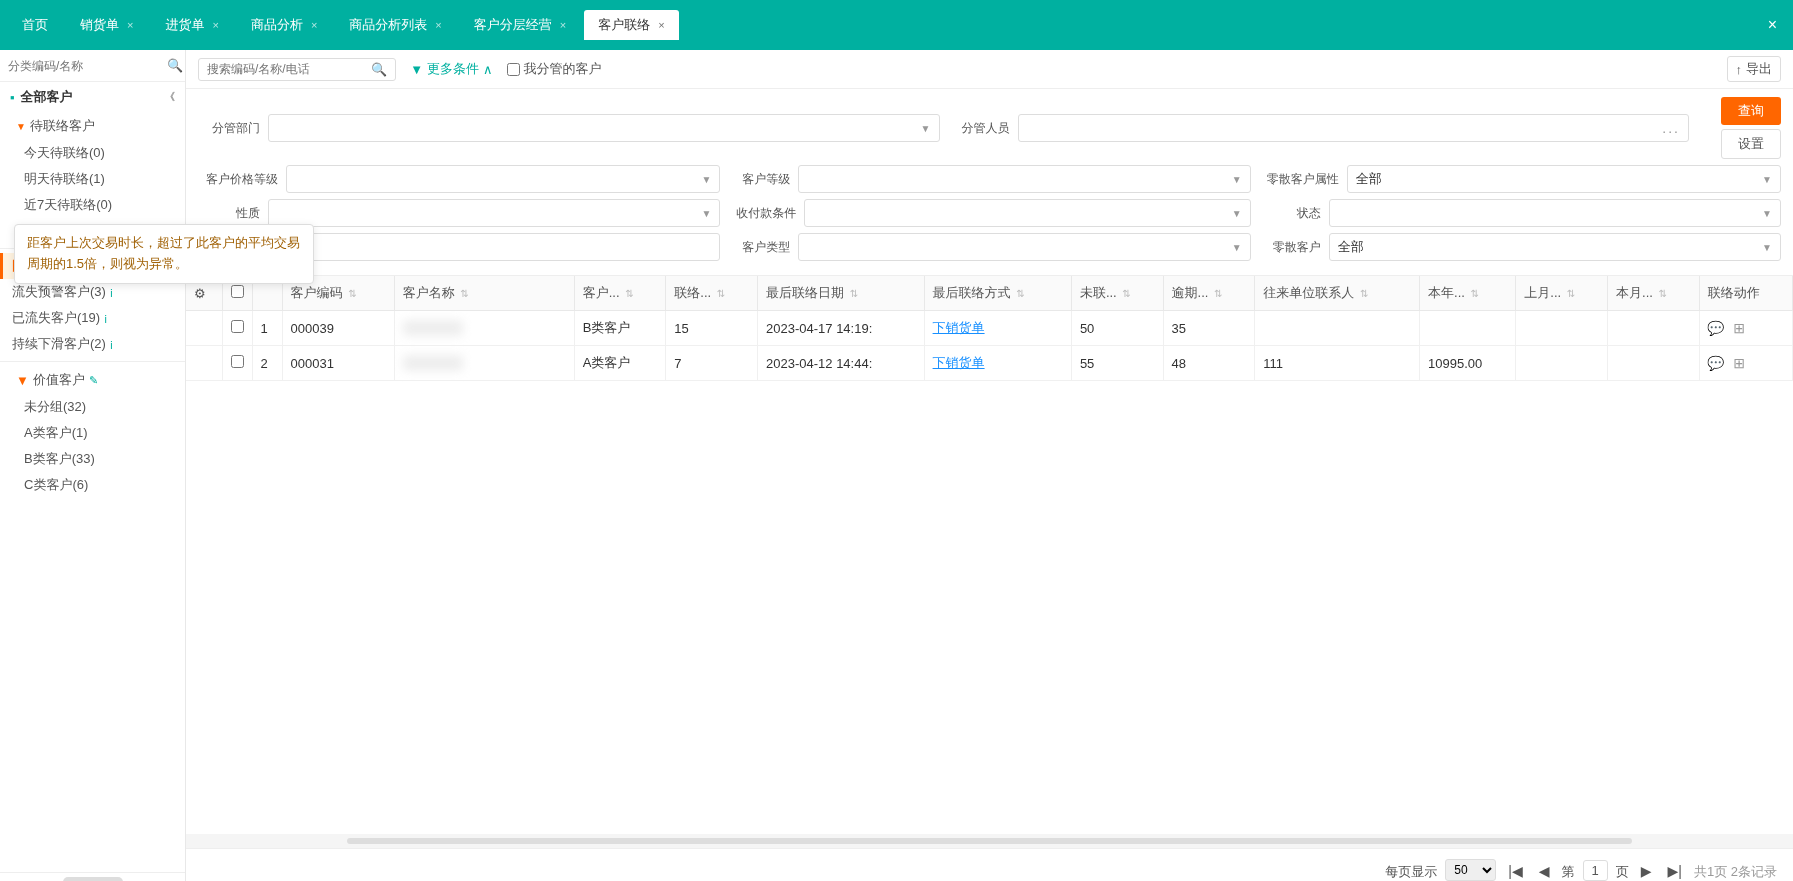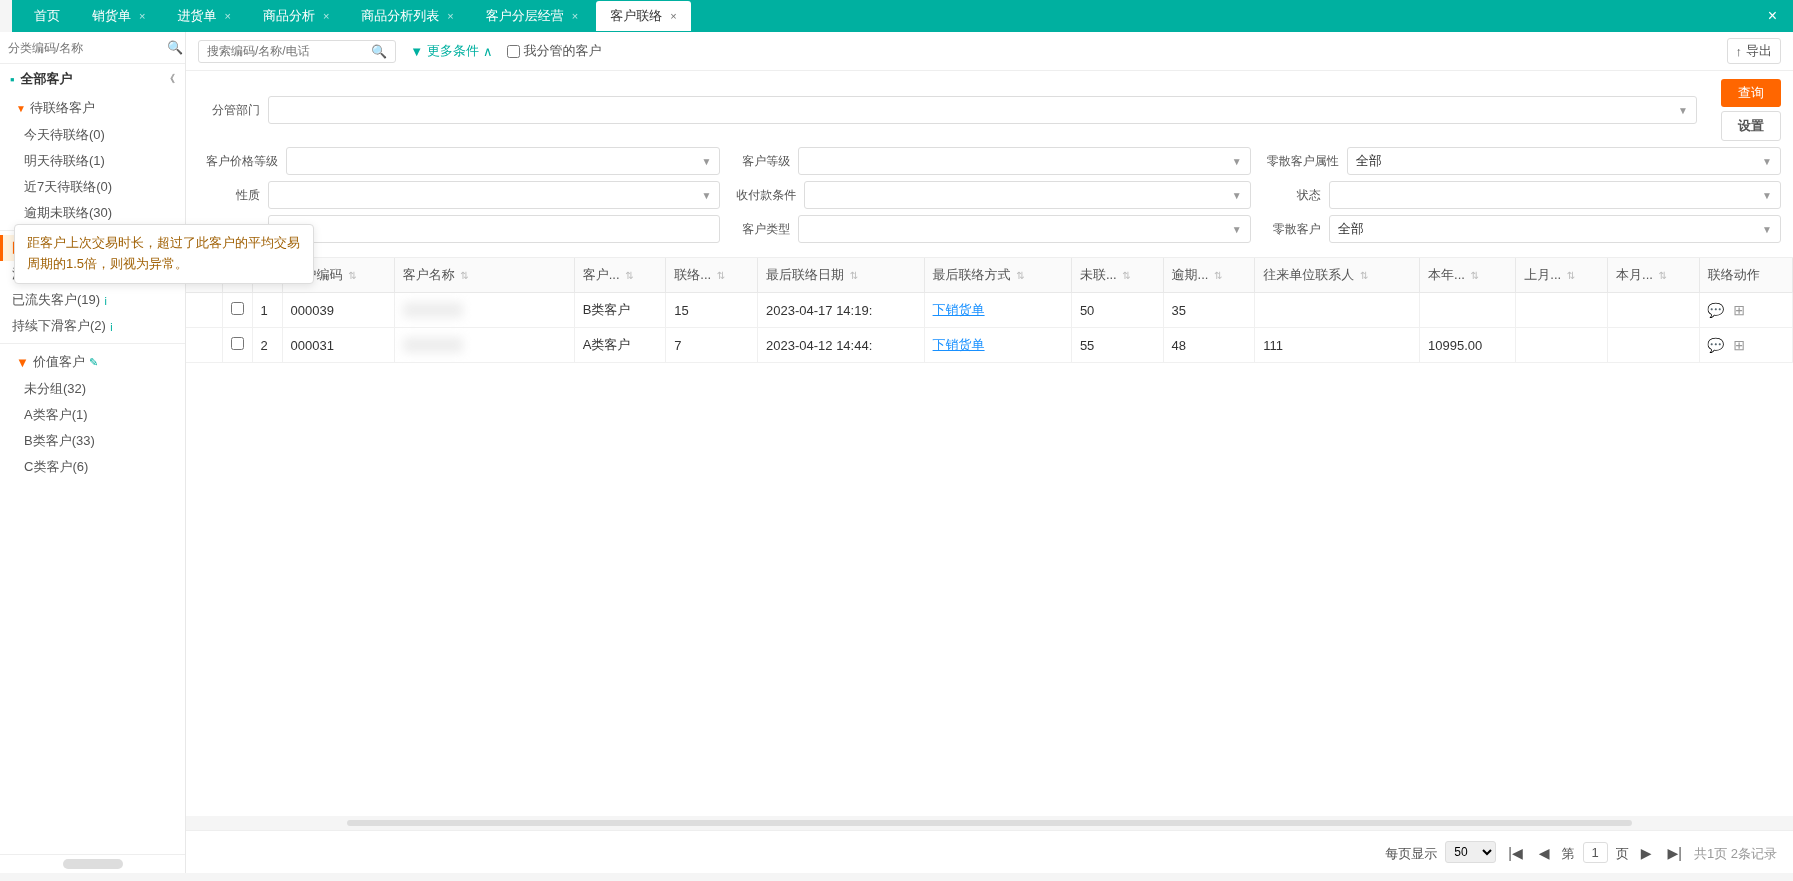--- a/index.html
+++ b/index.html
@@ -1,19 +1,19 @@
 <!DOCTYPE html>
 <html><head>
   <meta charset="utf-8">
   <style>
     * { box-sizing: border-box; margin: 0; padding: 0; font-family: 'Microsoft YaHei', Arial, sans-serif; font-size: 13px; }
     body { background: #f5f5f5; width: 1793px; min-height: 881px; overflow: hidden; }
 
     
-    .top-nav { background: #00b0a0; display: flex; align-items: center; height: 32px; padding: 0 8px; gap: 4px; margin-left: 12px; }
+    .top-nav { background: #00b0a0; display: flex; align-items: center; height: 50px; padding: 0 8px; gap: 4px; }
     .nav-tab { color: #fff; padding: 6px 14px; cursor: pointer; border-radius: 3px 3px 0 0; font-size: 13px; display: flex; align-items: center; gap: 4px; white-space: nowrap; }
     .nav-tab.active { background: #fff; color: #333; }
     .nav-tab .close-x { font-size: 11px; opacity: 0.7; margin-left: 4px; }
     .nav-close-btn { margin-left: auto; color: #fff; font-size: 16px; cursor: pointer; padding: 4px 8px; }
 
     
     .main-layout { display: flex; height: 841px; }
 
     
     .sidebar { width: 186px; background: #fff; border-right: 1px solid #e8e8e8; display: flex; flex-direction: column; overflow-y: auto; flex-shrink: 0; }
@@ -43,23 +43,23 @@
     .export-btn { margin-left: auto; display: flex; align-items: center; gap: 4px; color: #555; font-size: 12px; cursor: pointer; border: 1px solid #ddd; padding: 3px 8px; border-radius: 3px; }
 
     
     .filter-area { background: #fff; padding: 8px 12px; border-bottom: 1px solid #eee; }
     .filter-row { display: flex; align-items: center; gap: 8px; margin-bottom: 6px; }
     .filter-cell { display: flex; align-items: center; flex: 1; min-width: 0; }
     .filter-label { color: #555; font-size: 12px; white-space: nowrap; padding: 0 8px; min-width: 70px; text-align: right; }
     .filter-input { flex: 1; border: 1px solid #ddd; border-radius: 3px; padding: 4px 8px; font-size: 12px; color: #333; display: flex; align-items: center; justify-content: space-between; min-height: 28px; }
     .filter-input .chevron { color: #999; font-size: 10px; }
     .filter-input .dots { color: #999; font-size: 14px; letter-spacing: 2px; cursor: pointer; }
-    .filter-actions { display: flex; flex-direction: column; gap: 4px; margin-left: 16px; }
+    .filter-actions { display: flex; flex-direction: column; gap: 4px; margin-left: 24px; }
     .btn-query { background: #f60; color: #fff; border: none; padding: 5px 16px; border-radius: 3px; cursor: pointer; font-size: 13px; }
-    .btn-set { background: #fff; color: #555; border: 1px solid #ddd; padding: 5px 16px; border-radius: 3px; cursor: pointer; font-size: 13px; font-weight: bold; }
+    .btn-set { background: #fff; color: #555; border: 1px solid #ddd; padding: 5px 16px; border-radius: 3px; cursor: pointer; font-size: 13px; }
 
     
     .table-area { flex: 1; overflow: auto; background: #fff; }
     .data-table { width: 100%; border-collapse: collapse; font-size: 12px; }
     .data-table th { background: #fafafa; border-bottom: 1px solid #e8e8e8; border-right: 1px solid #e8e8e8; padding: 8px 8px; text-align: left; color: #555; white-space: nowrap; font-weight: normal; position: sticky; top: 0; z-index: 10; }
     .data-table td { border-bottom: 1px solid #f0f0f0; border-right: 1px solid #f0f0f0; padding: 8px 8px; color: #333; white-space: nowrap; }
     th .sort-icon { color: #bbb; font-size: 10px; margin-left: 2px; }
     .link-text { color: #1890ff; text-decoration: underline; cursor: pointer; }
     .action-icons { display: flex; gap: 8px; }
     .action-icon { color: #999; cursor: pointer; font-size: 14px; }
@@ -223,20 +223,27 @@
     </div>
 
     <div class="filter-area">
 
       <div class="filter-row">
         <div class="filter-cell">
           <span class="filter-label">分管部门</span>
           <div class="filter-input">
             <span></span>
               <span class="chevron">▼</span>
+          </div>
+        </div>
+        <div class="filter-cell">
+          <span class="filter-label">分管人员</span>
+          <div class="filter-input">
+            <span></span>
+              <span class="dots">...</span>
           </div>
         </div>
         <div class="filter-actions">
           <button class="btn-query">查询</button>
           <button class="btn-set">设置</button>
         </div>
       </div>
 
       <div class="filter-row">
         <div class="filter-cell">

